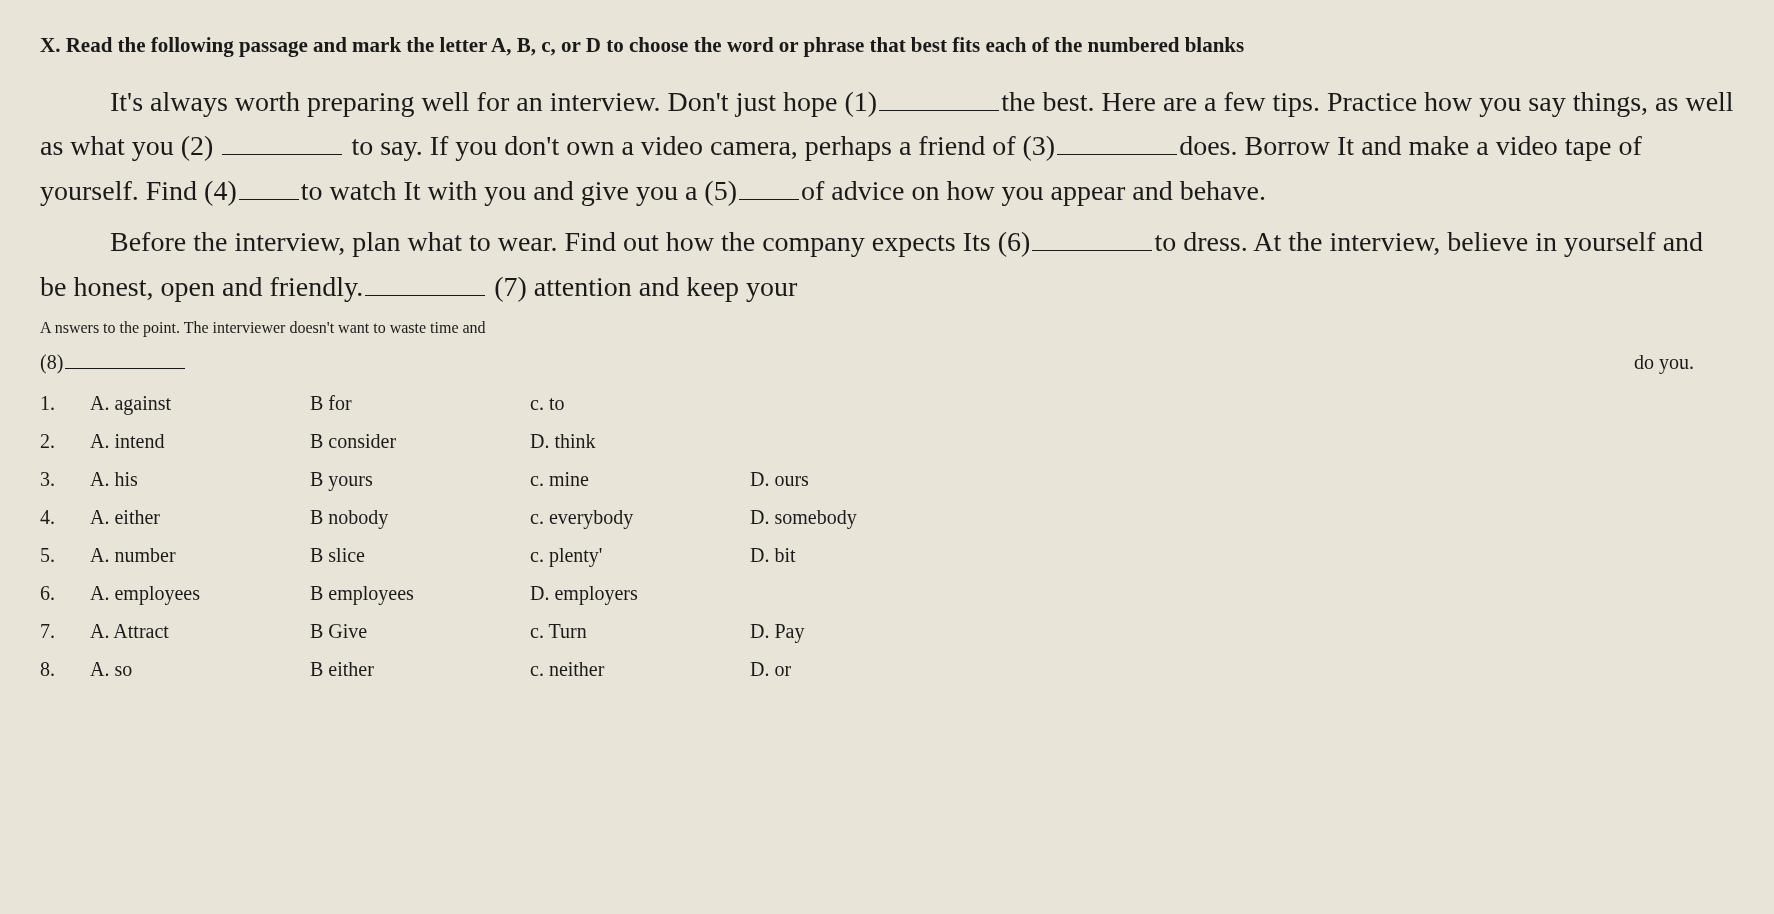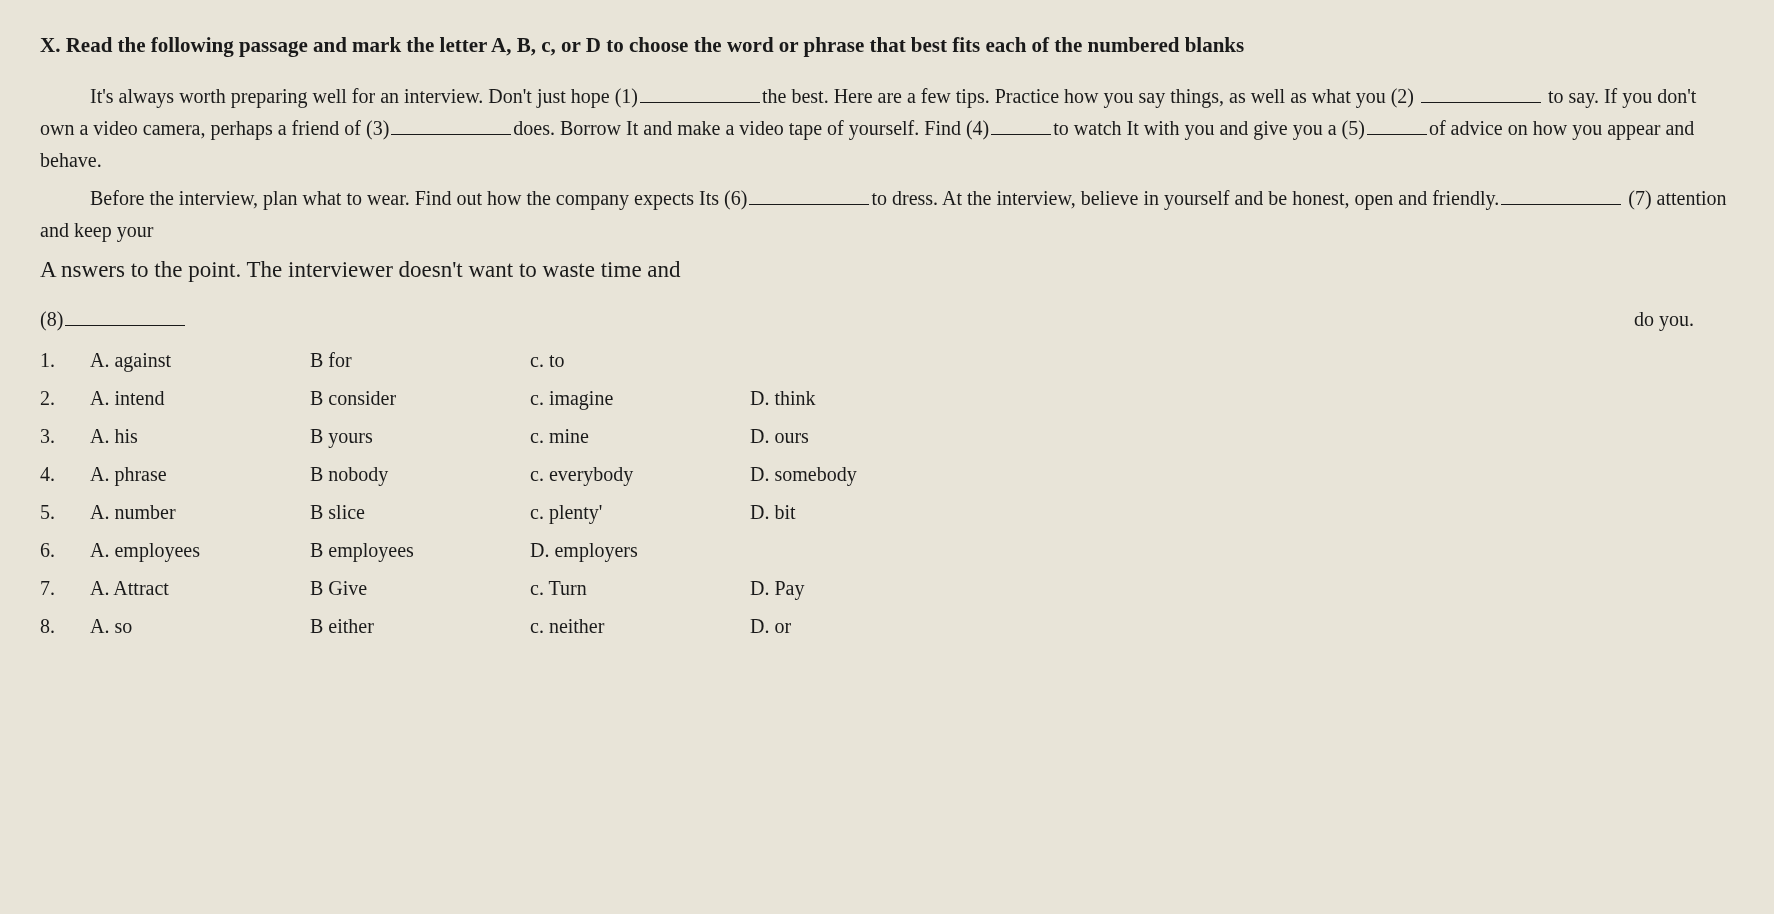--- a/index.html
+++ b/index.html
@@ -24,30 +24,30 @@
     }
 
     .section-title {
       font-weight: bold;
       font-size: 21px;
       margin-bottom: 18px;
       line-height: 1.5;
     }
 
     .passage-text {
-      font-size: 20px;
+      font-size: 28px;
       line-height: 1.6;
       margin-bottom: 6px;
       text-indent: 2.5em;
     }
 
     .passage-text-no-indent {
-      font-size: 23px;
+      font-size: 16px;
       line-height: 1.6;
-      margin-bottom: 16px;
+      margin-bottom: 6px;
     }
 
     .blank {
       display: inline-block;
       border-bottom: 1.5px solid #1a1a1a;
       min-width: 80px;
       margin: 0 2px;
     }
 
     .blank-long {
@@ -112,35 +112,34 @@
       <span class="answer-number">1.</span>
       <span class="col-a">A. against</span>
       <span class="col-b">B for</span>
       <span class="col-c">c. to</span>
     </div>
 
     <div class="answer-row">
       <span class="answer-number">2.</span>
       <span class="col-a">A. intend</span>
       <span class="col-b">B consider</span>
-      <span class="col-c">c. imagine</span>
       <span class="col-d">D. think</span>
     </div>
 
     <div class="answer-row">
       <span class="answer-number">3.</span>
       <span class="col-a">A. his</span>
       <span class="col-b">B yours</span>
       <span class="col-c">c. mine</span>
       <span class="col-d">D. ours</span>
     </div>
 
     <div class="answer-row">
       <span class="answer-number">4.</span>
-      <span class="col-a">A. phrase</span>
+      <span class="col-a">A. either</span>
       <span class="col-b">B nobody</span>
       <span class="col-c">c. everybody</span>
       <span class="col-d">D. somebody</span>
     </div>
 
     <div class="answer-row">
       <span class="answer-number">5.</span>
       <span class="col-a">A. number</span>
       <span class="col-b">B slice</span>
       <span class="col-c">c. plenty'</span>

